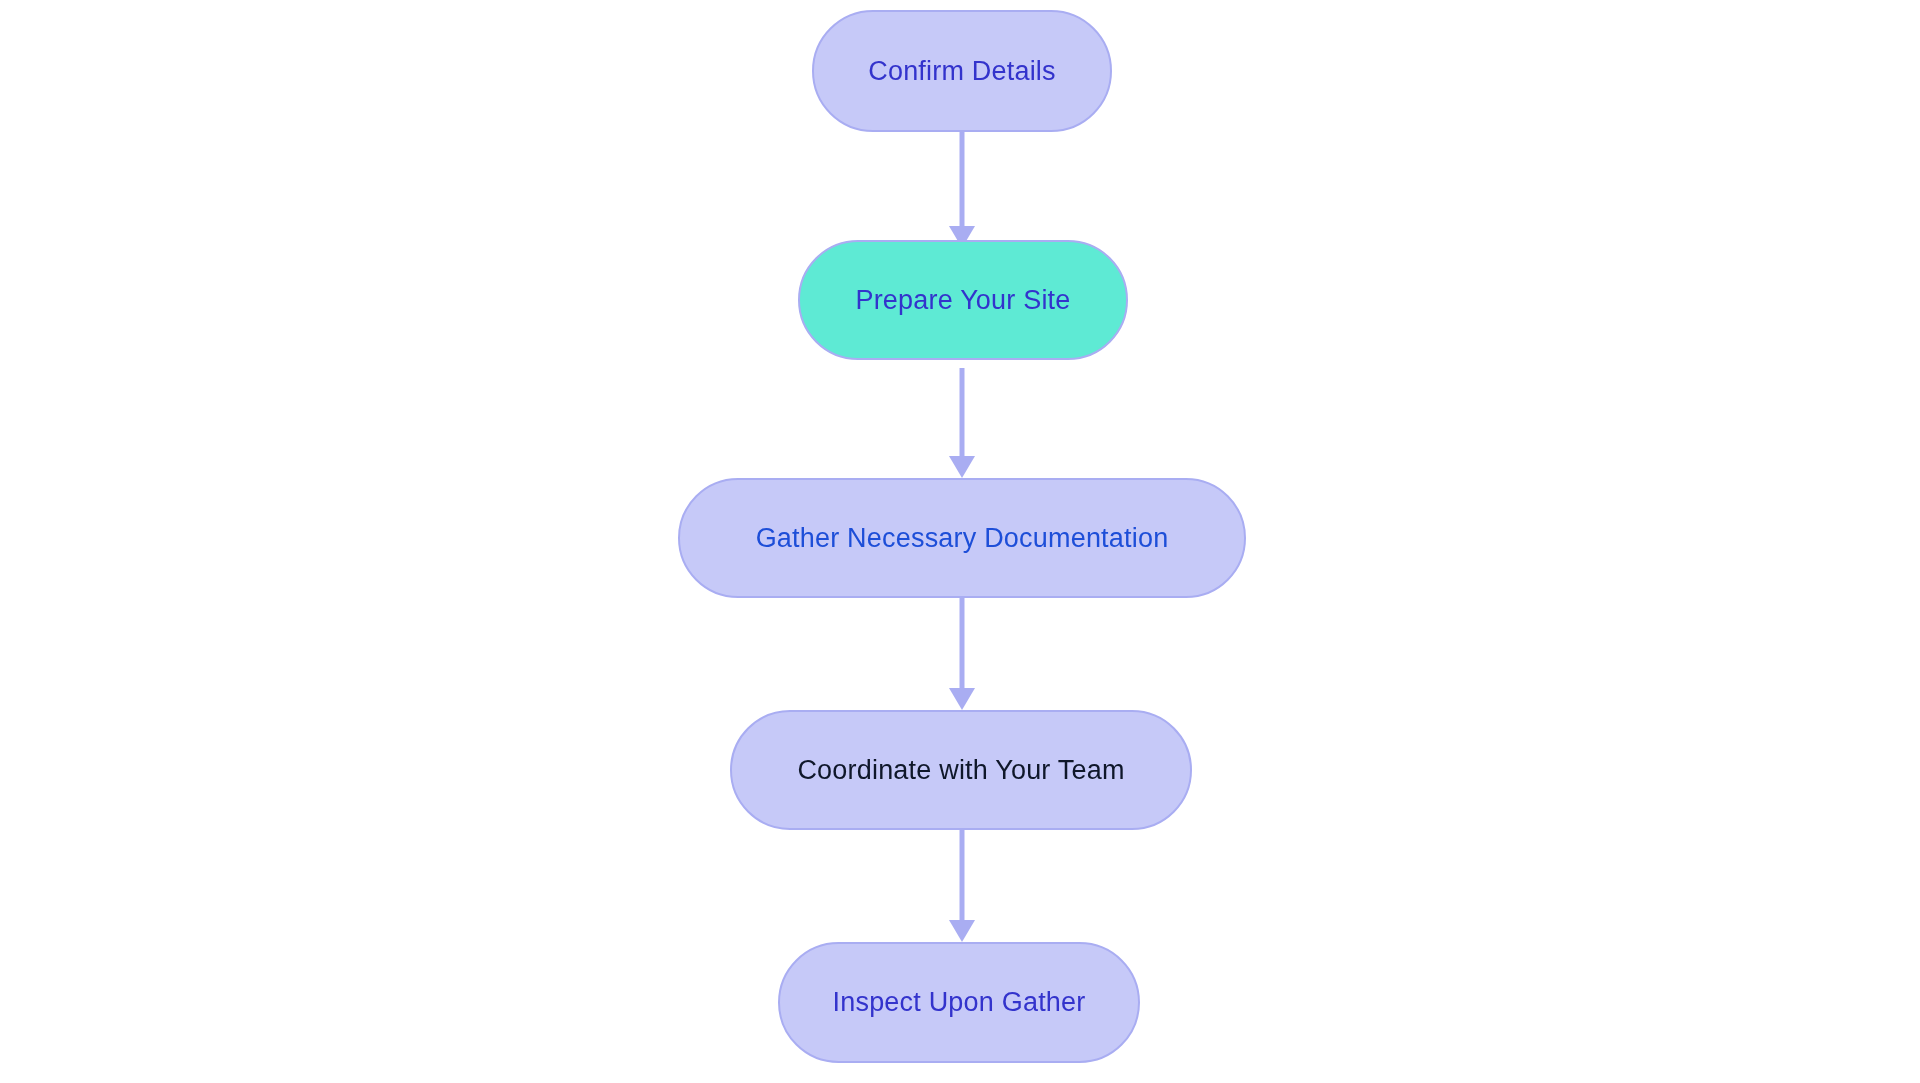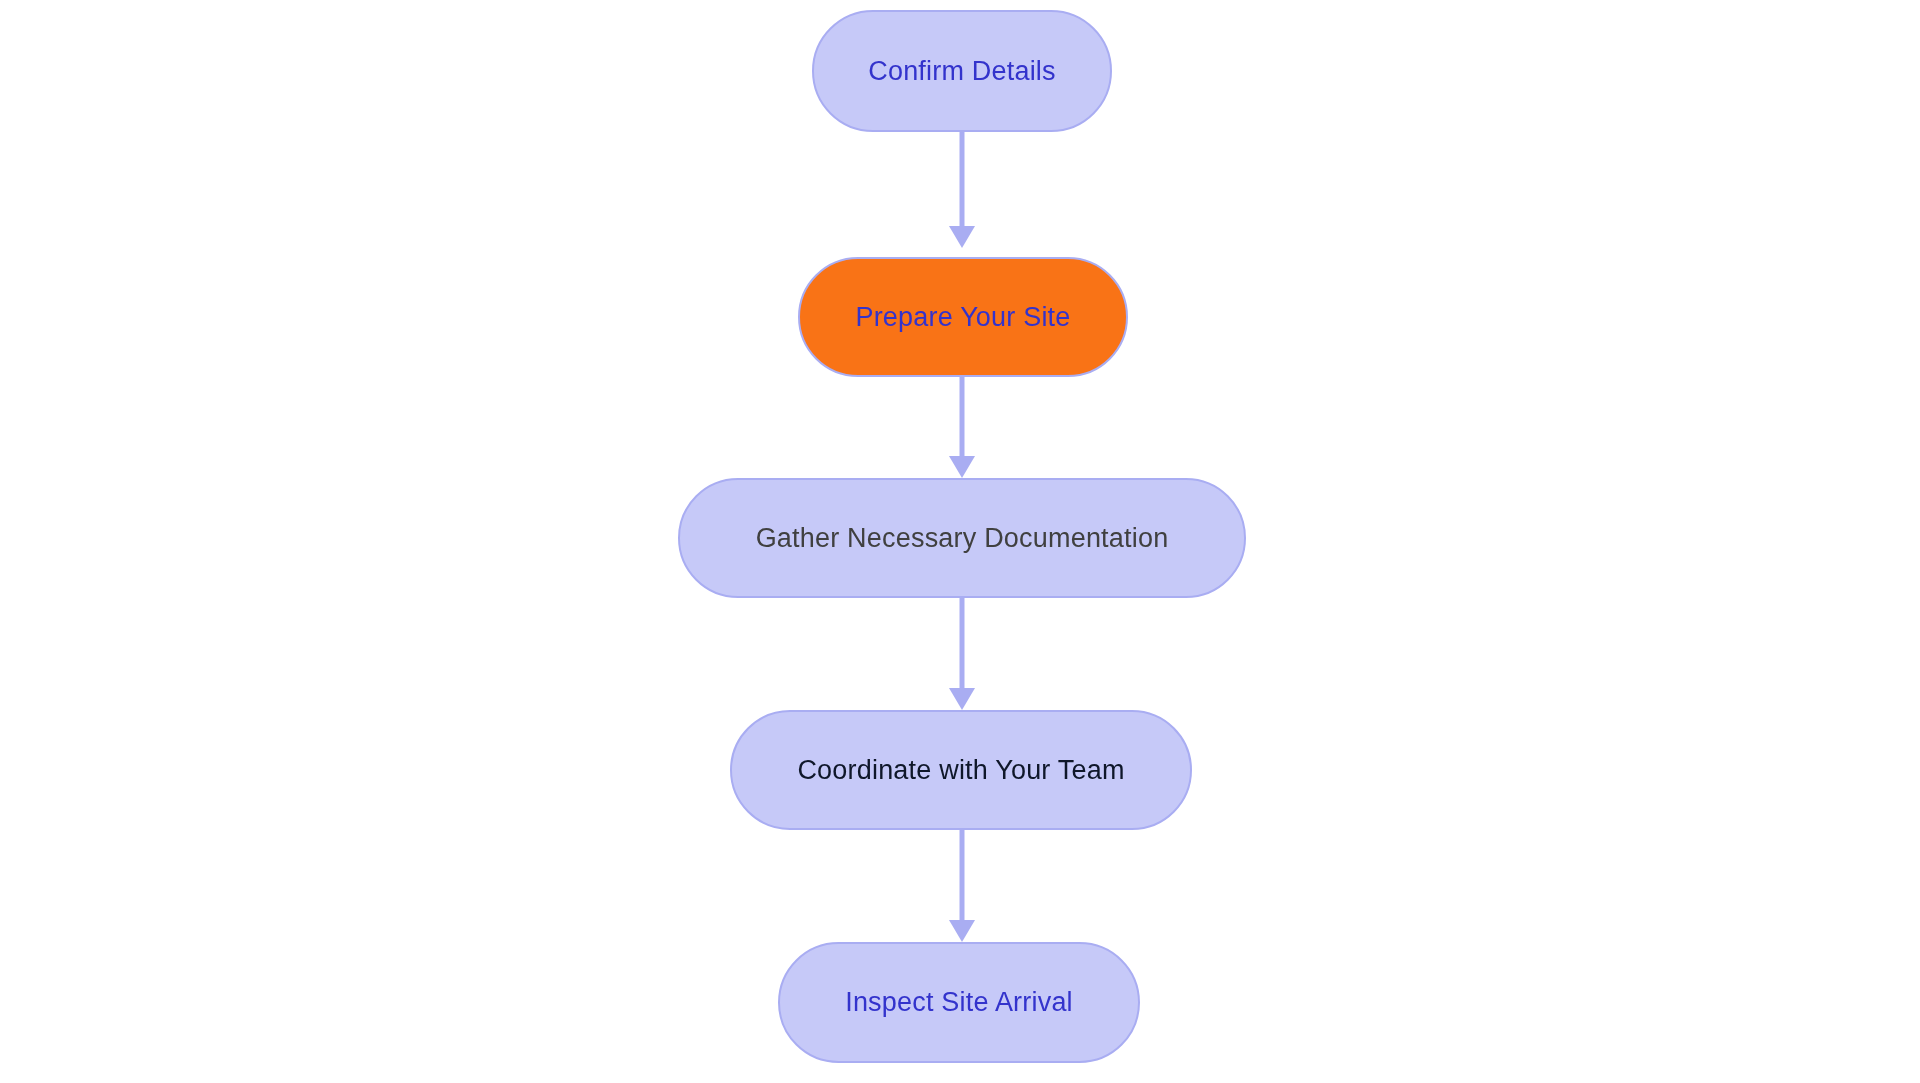--- a/index.html
+++ b/index.html
@@ -69,25 +69,25 @@
       <line class="edge-line" x1="13" y1="0" x2="13" y2="90"></line>
       <polygon class="edge-head" points="0,90 26,90 13,112"></polygon>
     </svg>
     <svg class="flow-edge" width="26" height="112" style="left: 949px; top: 830px;">
       <line class="edge-line" x1="13" y1="0" x2="13" y2="90"></line>
       <polygon class="edge-head" points="0,90 26,90 13,112"></polygon>
     </svg>
     <div class="flow-node" style="left: 812px; top: 10px; width: 300px; height: 122px; background: rgb(198, 201, 248); border-color: rgb(169, 173, 242); color: rgb(51, 51, 204);">
       <span class="flow-node-label">Confirm Details</span>
     </div>
-    <div class="flow-node" style="left: 798px; top: 257px; width: 330px; height: 120px; background: #f97316; border-color: rgb(169, 173, 242); color: rgb(51, 51, 204); align-items: center;">
+    <div class="flow-node" style="left: 798px; top: 240px; width: 330px; height: 120px; background: #5eead4; border-color: rgb(169, 173, 242); color: rgb(51, 51, 204); align-items: center;">
       <span class="flow-node-label">Prepare Your Site</span>
     </div>
-    <div class="flow-node" style="left: 678px; top: 478px; width: 568px; height: 120px; background: rgb(198, 201, 248); border-color: rgb(169, 173, 242); color: #404040;">
+    <div class="flow-node" style="left: 678px; top: 478px; width: 568px; height: 120px; background: rgb(198, 201, 248); border-color: rgb(169, 173, 242); color: #1d4ed8;">
       <span class="flow-node-label">Gather Necessary Documentation</span>
     </div>
     <div class="flow-node" style="left: 730px; top: 710px; width: 462px; height: 120px; background: rgb(198, 201, 248); border-color: rgb(169, 173, 242); color: #0f172a;">
       <span class="flow-node-label">Coordinate with Your Team</span>
     </div>
     <div class="flow-node" style="left: 778px; top: 942px; width: 362px; height: 121px; background: rgb(198, 201, 248); border-color: rgb(169, 173, 242); color: rgb(51, 51, 204);">
-      <span class="flow-node-label">Inspect Site Arrival</span>
+      <span class="flow-node-label">Inspect Upon Gather</span>
     </div>
   </div>
 
 </body></html>

